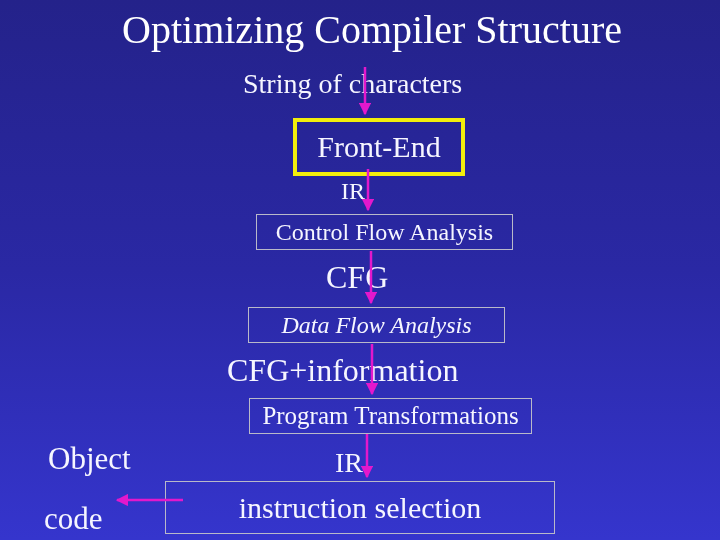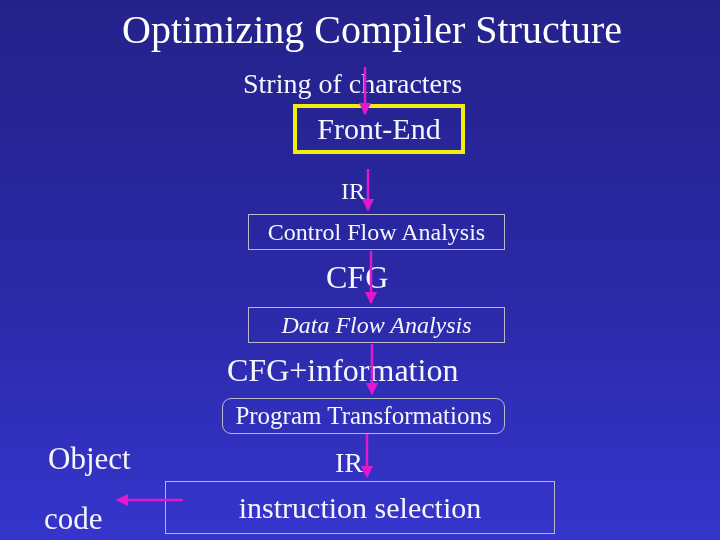--- a/index.html
+++ b/index.html
@@ -53,39 +53,39 @@
 </style>
 </head>
 <body>
 
 <div class="slide">
 
   <h1 class="title">Optimizing Compiler Structure</h1>
 
   <div class="lbl" style="left:243px; top:70px; font-size:28px;">String of characters</div>
 
-  <div class="stage-box highlight" style="left:293px; top:104px; width:172px; height:50px; font-size:30px;">
+  <div class="stage-box highlight" style="left:293px; top:118px; width:172px; height:58px; font-size:30px;">
     <span>Front-End</span>
   </div>
 
   <div class="lbl" style="left:341px; top:179px; font-size:24px;">IR</div>
 
-  <div class="stage-box" style="left:248px; top:214px; width:257px; height:36px; font-size:24px;">
+  <div class="stage-box" style="left:256px; top:214px; width:257px; height:36px; font-size:24px;">
     <span>Control Flow Analysis</span>
   </div>
 
   <div class="lbl" style="left:303px; top:261px; font-size:32px;margin-left:23px;">CFG</div>
 
   <div class="stage-box" style="left:248px; top:307px; width:257px; height:36px; font-size:24px;font-style:italic;">
     <span>Data Flow Analysis</span>
   </div>
 
   <div class="lbl" style="left:227px; top:354px; font-size:32px;">CFG+information</div>
 
-  <div class="stage-box" style="left:222px; top:398px; width:283px; height:36px; font-size:25px;border-radius:9px;">
+  <div class="stage-box" style="left:249px; top:398px; width:283px; height:36px; font-size:25px;">
     <span>Program Transformations</span>
   </div>
 
   <div class="lbl" style="left:335px; top:449px; font-size:28px;">IR</div>
 
   <div class="stage-box" style="left:165px; top:481px; width:390px; height:53px; font-size:30px;">
     <span>instruction selection</span>
   </div>
 
   <div class="lbl" style="left:48px; top:443px; font-size:31px;">Object</div>

